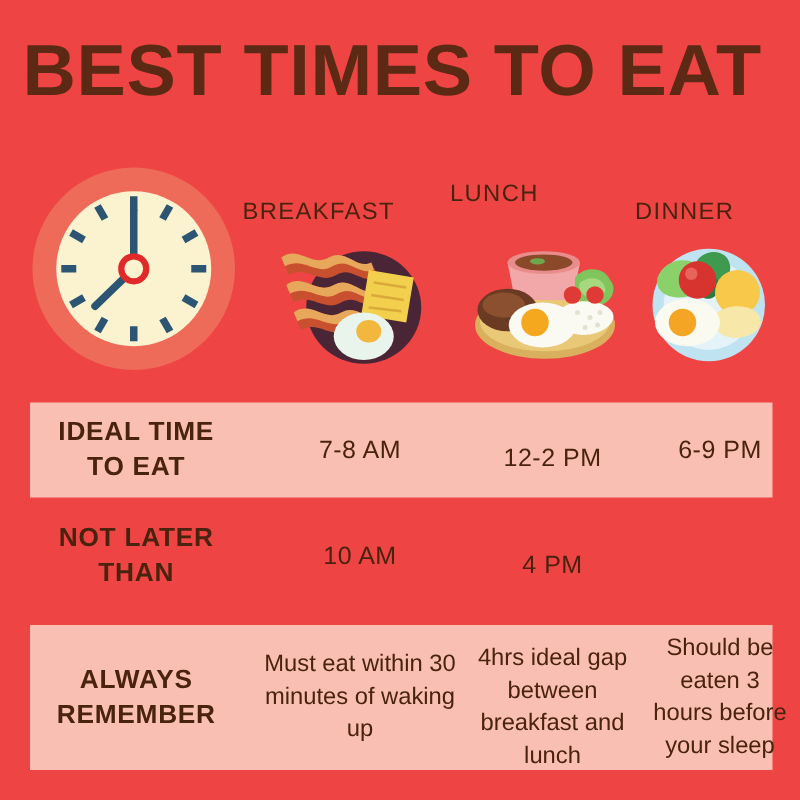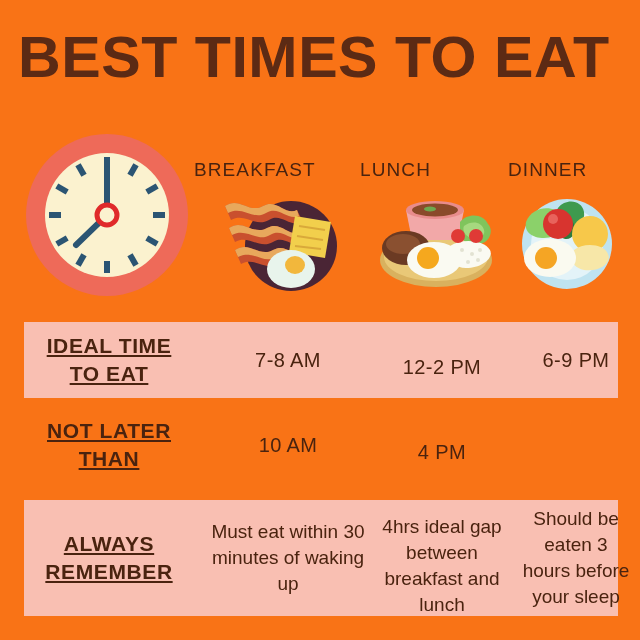--- a/index.html
+++ b/index.html
@@ -11,21 +11,21 @@
     height: 640px;
     background: #FCF0EC;
     font-family: "Liberation Sans", sans-serif;
     overflow: hidden;
     position: relative;
   }
   #page {
     position: relative;
     width: 640px;
     height: 640px;
-    background: #f97316;
+    background: #ef4444;
   }
 
   
   .title {
     position: absolute;
     left: 18px;
     top: 26px;
     width: 604px;
     height: 62px;
     color: #5C2A14;
@@ -54,21 +54,21 @@
     position: absolute;
     color: #4A230F;
     font-family: "Liberation Sans", sans-serif;
     font-weight: normal;
     font-size: 19px;
     letter-spacing: 1.1px;
     text-align: left;
     white-space: nowrap;
   }
   .col-head.c1 { left: 194px; top: 159px; width: 180px; }
-  .col-head.c2 { left: 360px; top: 159px; width: 150px; }
+  .col-head.c2 { left: 360px; top: 145px; width: 150px; }
   .col-head.c3 { left: 508px; top: 159px; width: 140px; }
 
   
   .food {
     position: absolute;
   }
   .food.f1 { left: 219px; top: 196px; width: 130px; height: 96px; }
   .food.f2 { left: 372px; top: 192px; width: 128px; height: 100px; }
   .food.f3 { left: 512px; top: 192px; width: 110px; height: 98px; }
 
@@ -119,21 +119,21 @@
 
   .cell.note {
     font-family: "Liberation Sans", sans-serif;
     font-weight: normal;
     font-size: 19px;
     line-height: 26px;
     color: #4A230F;
     padding: 0 6px;
   }
 
-  .nowrap-lines { white-space: pre-line; text-decoration: underline; }
+  .nowrap-lines { white-space: pre-line; }
 </style>
 </head>
 <body>
 
 <div id="page">
 
   <div class="title">BEST TIMES TO EAT</div>
 
   <div class="clock-wrap">
     <svg class="clock-svg" width="164" height="164" viewBox="0 0 164 164">

